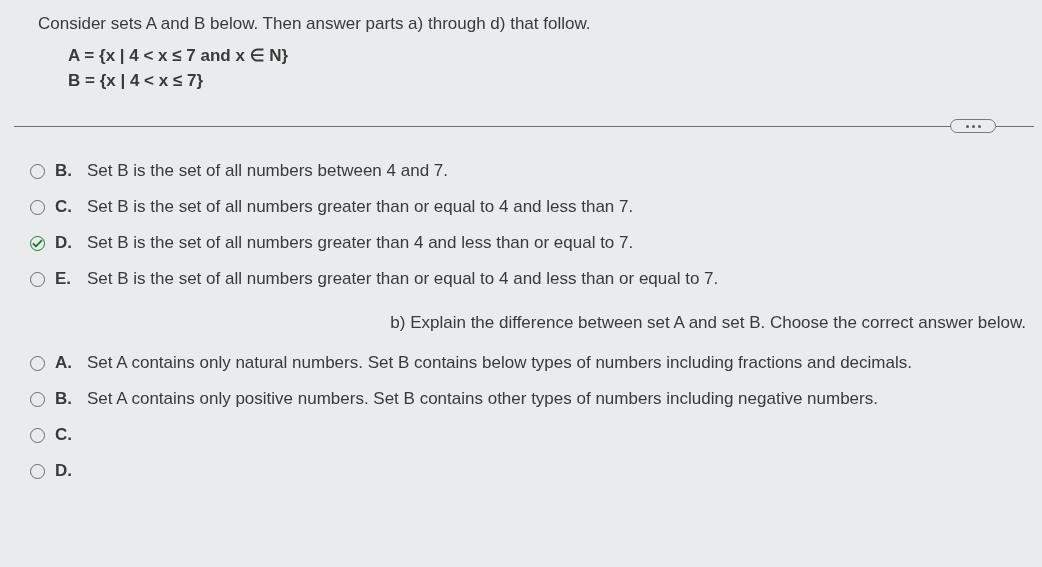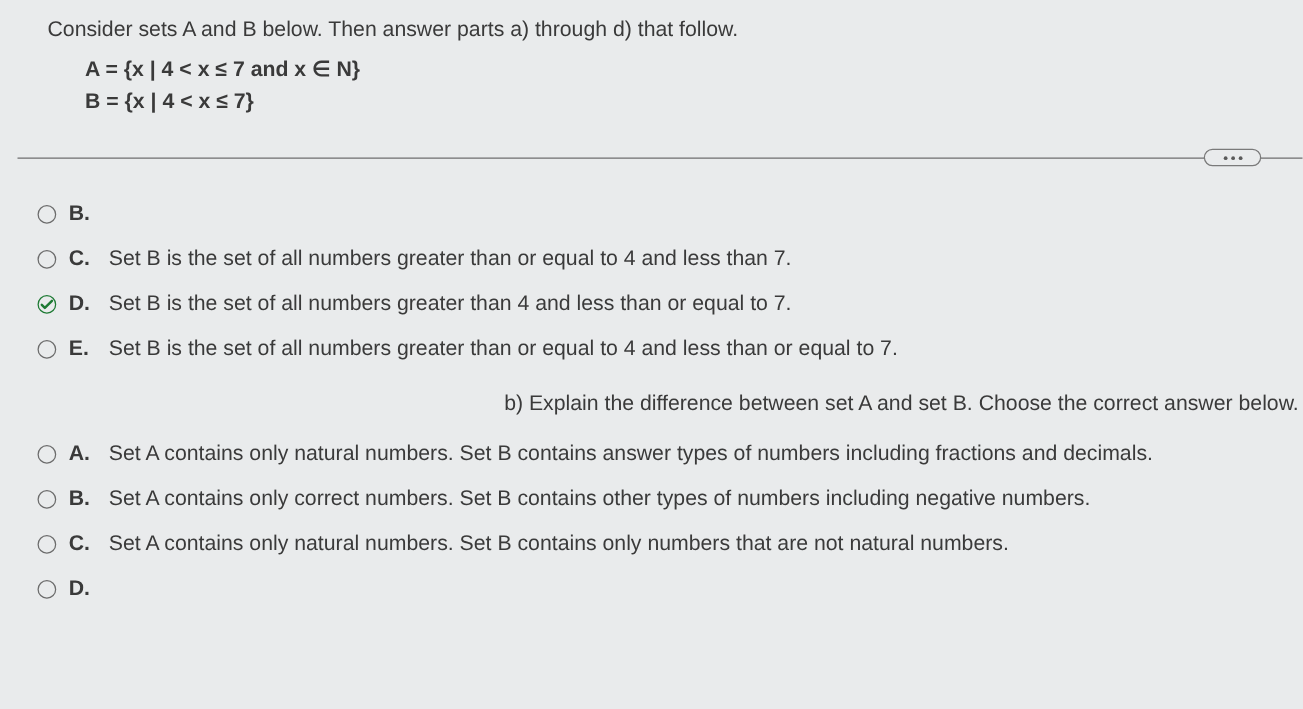--- a/index.html
+++ b/index.html
@@ -8,21 +8,21 @@
     padding: 0;
     width: 1042px;
     height: 567px;
     background: #e9ebec;
     font-family: Arial, Helvetica, sans-serif;
     font-size: 17px;
     color: #3a3a3a;
     overflow: hidden;
   }
   .page {
-    padding: 14px 3px 0 38px;
+    padding: 14px 16px 0 38px;
   }
   .prompt {
     margin-bottom: 10px;
   }
   .definitions {
     margin: 6px 0 26px 30px;
     line-height: 1.45;
     font-weight: bold;
   }
   .hr-wrap {
@@ -112,20 +112,21 @@
       <span></span>
       <span></span>
       <span></span>
     </div>
   </div>
 
   <div class="choices">
     <div class="choice">
       <span class="radio"></span>
       <span class="letter">B.</span>
+      <span class="ctext">Set B is the set of all numbers between 4 and 7.</span>
     </div>
     <div class="choice">
       <span class="radio"></span>
       <span class="letter">C.</span>
       <span class="ctext">Set B is the set of all numbers greater than or equal to 4 and less than 7.</span>
     </div>
     <div class="choice">
       <span class="radio checked">
           <svg viewBox="0 0 16 16">
             <path d="M3 8.5l3 3 7-7" stroke="#1e7a34" stroke-width="2.4" fill="none" stroke-linecap="round" stroke-linejoin="round"></path>
@@ -140,30 +141,29 @@
       <span class="ctext">Set B is the set of all numbers greater than or equal to 4 and less than or equal to 7.</span>
     </div>
   </div>
 
   <div class="subprompt">b) Explain the difference between set A and set B. Choose the correct answer below.</div>
 
   <div class="choices">
     <div class="choice">
       <span class="radio"></span>
       <span class="letter">A.</span>
-      <span class="ctext">Set A contains only natural numbers. Set B contains answer types of numbers including fractions and decimals.</span>
+      <span class="ctext">Set A contains only natural numbers. Set B contains below types of numbers including fractions and decimals.</span>
     </div>
     <div class="choice">
       <span class="radio"></span>
       <span class="letter">B.</span>
-      <span class="ctext">Set A contains only correct numbers. Set B contains other types of numbers including negative numbers.</span>
+      <span class="ctext">Set A contains only positive numbers. Set B contains other types of numbers including negative numbers.</span>
     </div>
     <div class="choice">
       <span class="radio"></span>
       <span class="letter">C.</span>
-      <span class="ctext">Set A contains only natural numbers. Set B contains only numbers that are not natural numbers.</span>
     </div>
     <div class="choice">
       <span class="radio"></span>
       <span class="letter">D.</span>
     </div>
   </div>
 </div>
 
 </body></html>

